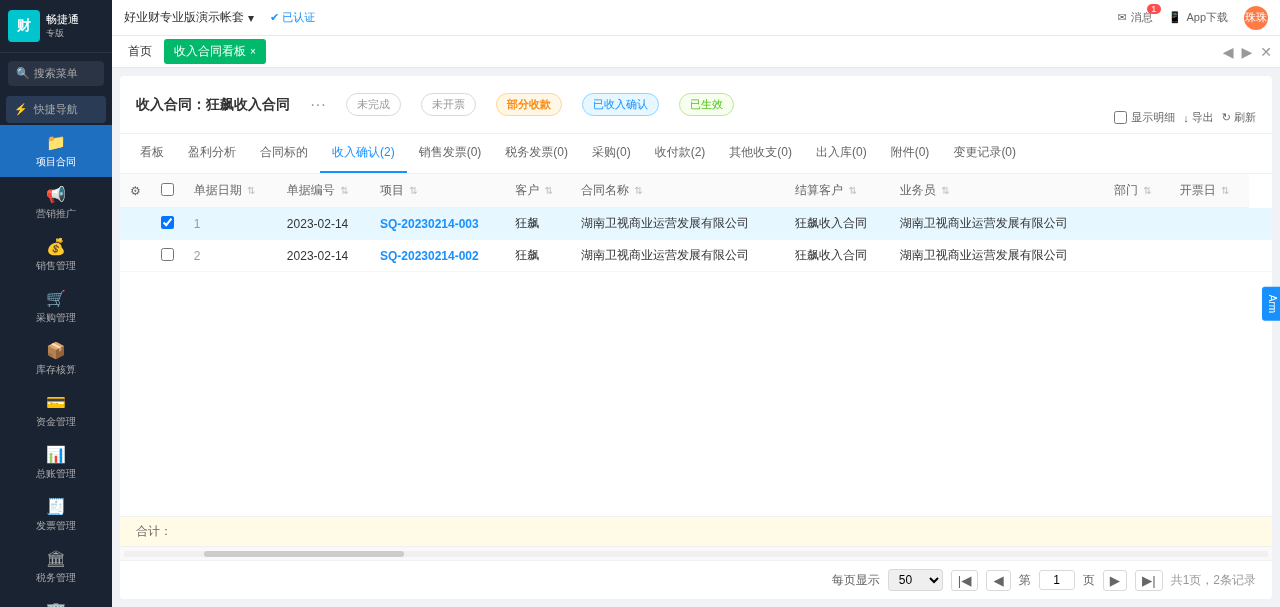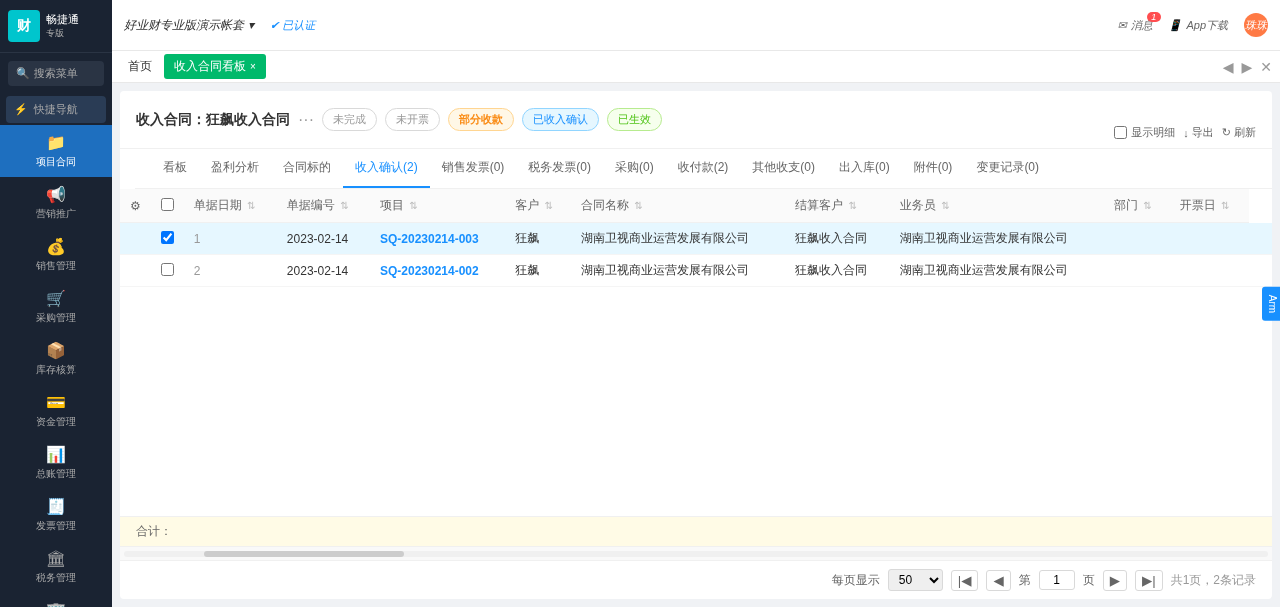--- a/index.html
+++ b/index.html
@@ -16,56 +16,56 @@
     .sidebar-nav-btn { padding: 6px 8px; display: flex; align-items: center; gap: 6px; color: #aaa; cursor: pointer; font-size: 11px; background: #2a3c55; margin: 2px 6px; border-radius: 4px; }
     .sidebar-item { padding: 8px 8px; display: flex; flex-direction: column; align-items: center; gap: 3px; color: #aaa; cursor: pointer; font-size: 11px; }
     .sidebar-item.active { background: #1e6fbf; color: #fff; }
     .sidebar-item-icon { font-size: 16px; }
     .sidebar-item-label { font-size: 10px; }
 
     
     .main { flex: 1; display: flex; flex-direction: column; overflow: hidden; background: #f0f2f5; }
 
     
-    .topbar { background: #fff; height: 51px; display: flex; align-items: center; padding: 12px 12px; gap: 8px; border-bottom: 1px solid #e8e8e8; flex-shrink: 0; font-style: italic; }
+    .topbar { background: #fff; height: 36px; display: flex; align-items: center; padding: 12px 12px; gap: 8px; border-bottom: 1px solid #e8e8e8; flex-shrink: 0; }
     .topbar-company { font-size: 12px; color: #333; display: flex; align-items: center; gap: 4px; }
     .topbar-certified { color: #1890ff; font-size: 11px; display: flex; align-items: center; gap: 3px; margin-left: 8px; }
     .topbar-right { margin-left: auto; display: flex; align-items: center; gap: 16px; }
     .topbar-icon-btn { display: flex; align-items: center; gap: 4px; color: #666; font-size: 11px; cursor: pointer; position: relative; }
     .badge { background: #ff4d4f; color: #fff; font-size: 9px; border-radius: 8px; padding: 0 4px; position: absolute; top: -6px; right: -8px; min-width: 14px; text-align: center; }
     .topbar-avatar { width: 24px; height: 24px; background: #ff7a45; border-radius: 50%; display: flex; align-items: center; justify-content: center; color: white; font-size: 11px; }
 
     
     .tabbar { background: #fff; height: 32px; display: flex; align-items: center; padding: 0 8px; gap: 4px; border-bottom: 1px solid #e8e8e8; flex-shrink: 0; }
     .tabbar-home { color: #333; font-size: 12px; padding: 0 8px; cursor: pointer; }
     .tabbar-tab { background: #00b96b; color: #fff; padding: 4px 10px; border-radius: 3px; font-size: 12px; display: flex; align-items: center; gap: 4px; cursor: pointer; }
     .tabbar-tab-close { color: #fff; font-size: 10px; cursor: pointer; }
     .tabbar-controls { margin-left: auto; display: flex; align-items: center; gap: 8px; }
     .tabbar-ctrl-btn { background: none; border: none; color: #999; cursor: pointer; font-size: 14px; }
 
     
     .content { flex: 1; overflow: hidden; background: #fff; margin: 8px; border-radius: 4px; display: flex; flex-direction: column; }
 
     
-    .contract-header { padding: 8px 16px; display: flex; align-items: center; gap: 8px; border-bottom: 1px solid #f0f0f0; flex-shrink: 0; }
+    .contract-header { padding: 8px 16px; display: flex; align-items: center; gap: 20px; border-bottom: 1px solid #f0f0f0; flex-shrink: 0; }
     .contract-title { font-size: 14px; font-weight: 600; color: #333; }
     .contract-more { color: #999; cursor: pointer; font-size: 16px; }
     .status-btn { padding: 3px 10px; border-radius: 12px; font-size: 11px; border: 1px solid; cursor: pointer; }
     .status-incomplete { color: #999; border-color: #d9d9d9; background: #fff; text-align: center; }
     .status-no-invoice { color: #999; border-color: #d9d9d9; background: #fff; }
     .status-partial { color: #fa8c16; border-color: #ffd591; background: #fff7e6; font-weight: bold; }
     .status-confirmed { color: #1890ff; border-color: #91d5ff; background: #e6f7ff; }
     .status-effective { color: #52c41a; border-color: #b7eb8f; background: #f6ffed; }
     .header-right { margin-left: auto; display: flex; align-items: center; gap: 8px; margin-top: 26px; }
     .header-show-detail { display: flex; align-items: center; gap: 4px; font-size: 11px; color: #666; }
     .export-btn { font-size: 11px; color: #666; cursor: pointer; display: flex; align-items: center; gap: 3px; }
     .refresh-btn { font-size: 11px; color: #666; cursor: pointer; display: flex; align-items: center; gap: 3px; }
 
     
-    .subtabs { display: flex; align-items: center; padding: 0 16px; border-bottom: 1px solid #f0f0f0; flex-shrink: 0; background: #fff; margin-left: 15px; }
+    .subtabs { display: flex; align-items: center; padding: 0 8px; border-bottom: 1px solid #f0f0f0; flex-shrink: 0; background: #fff; }
     .subtab { padding: 10px 12px; font-size: 12px; color: #666; cursor: pointer; border-bottom: 2px solid transparent; white-space: nowrap; }
     .subtab.active { color: #1890ff; border-bottom-color: #1890ff; }
 
     
     .table-container { flex: 1; overflow: auto; }
     table { width: 100%; border-collapse: collapse; font-size: 12px; }
     thead tr { background: #fafafa; }
     th { padding: 8px 10px; text-align: left; color: #666; font-weight: normal; border-bottom: 1px solid #f0f0f0; white-space: nowrap; position: relative; }
     th .sort-icon { color: #bbb; font-size: 10px; margin-left: 2px; }
     td { padding: 7px 10px; border-bottom: 1px solid #f5f5f5; color: #333; white-space: nowrap; }

